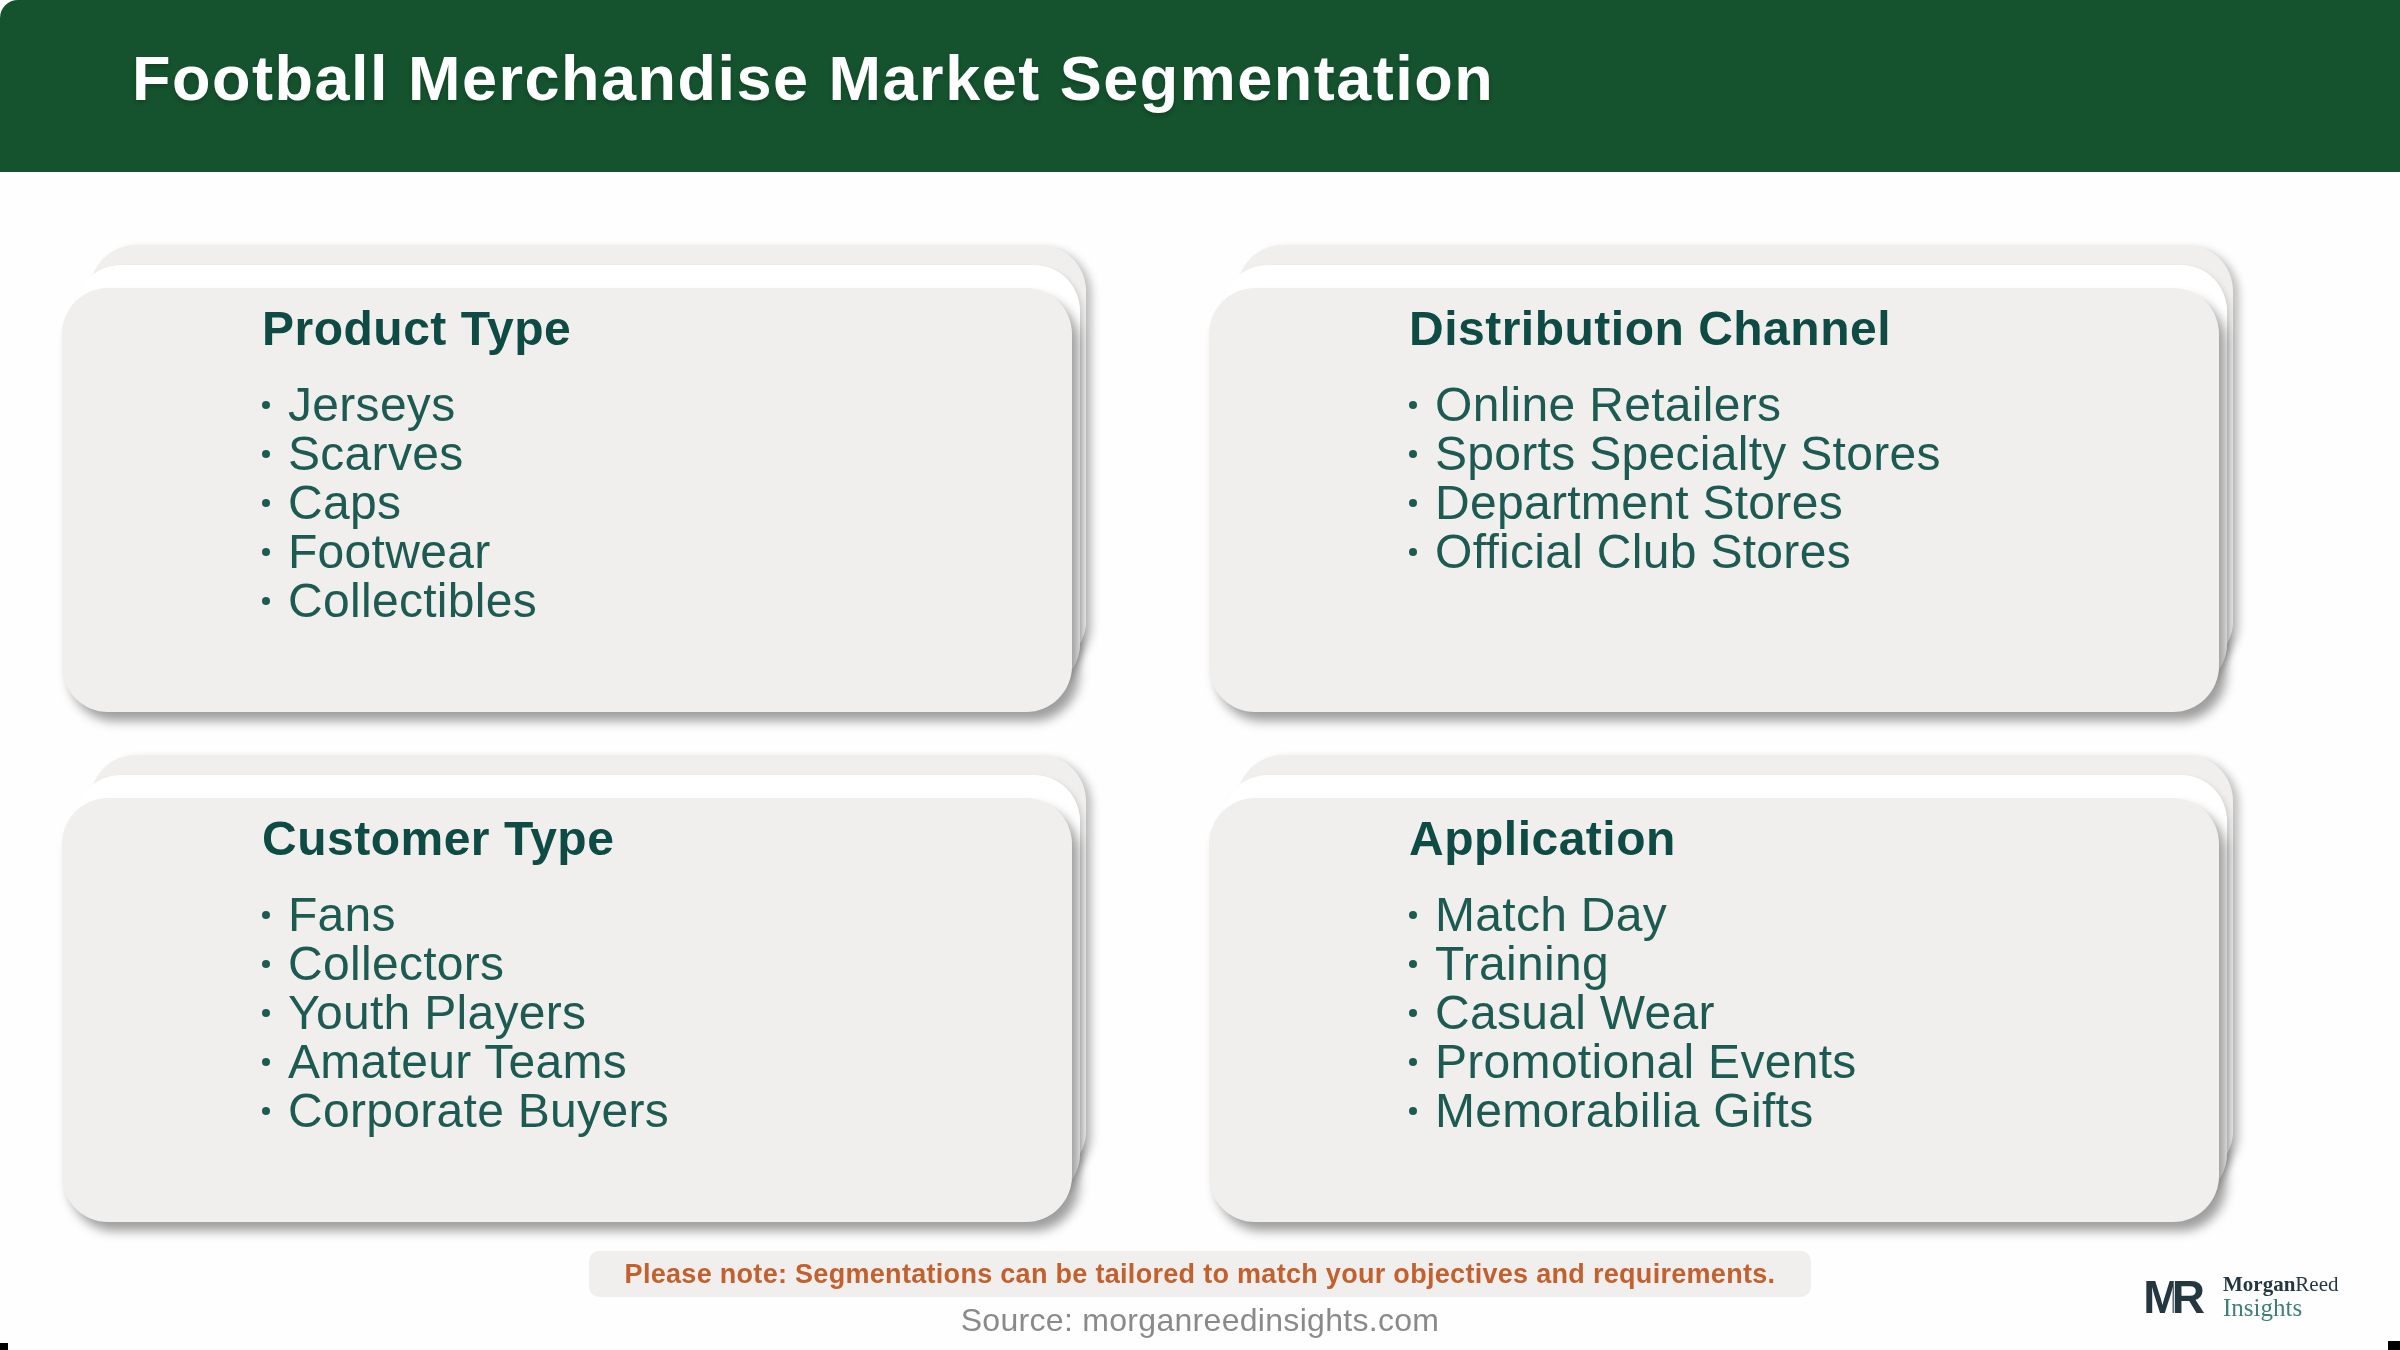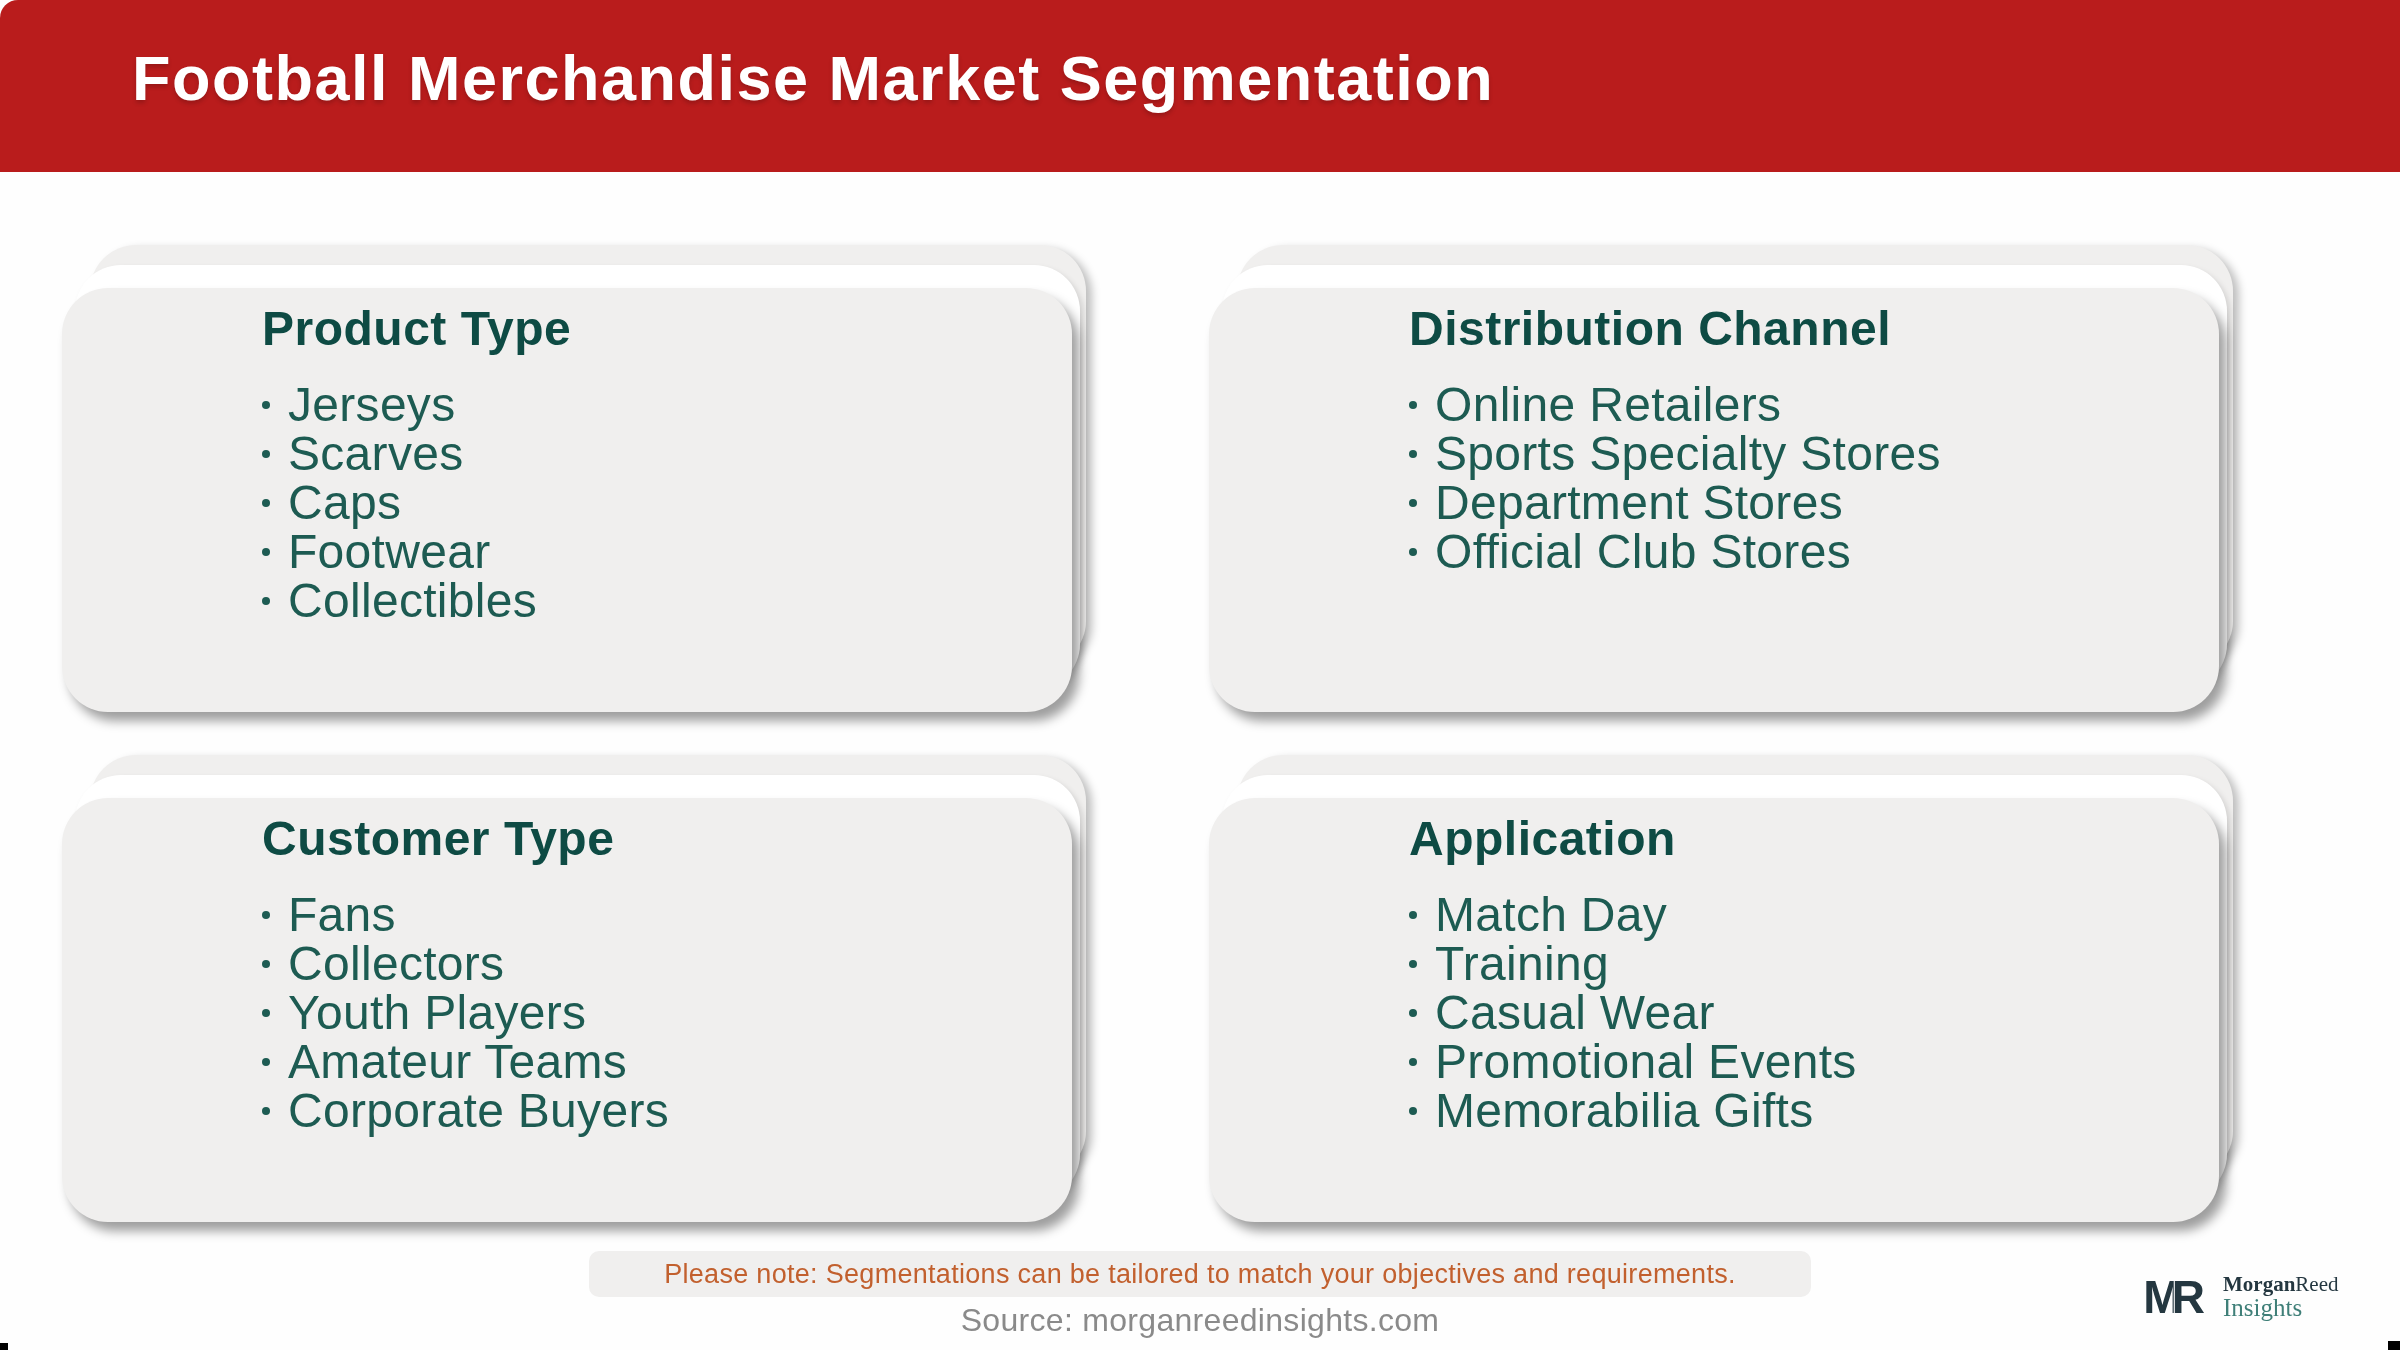--- a/index.html
+++ b/index.html
@@ -4,21 +4,21 @@
 <style>
   html,body { margin:0; padding:0; background:#ffffff; }
   .stage {
     position:relative; width:2400px; height:1350px; overflow:hidden;
     background:#fefefe; font-family:"Liberation Sans", sans-serif;
   }
 
   
   .header {
     position:absolute; left:0; top:0; width:2400px; height:172px;
-    background:#b91c1c; border-top-left-radius:18px;
+    background:#14532d; border-top-left-radius:18px;
     display:flex; align-items:center;
   }
   .header-title {
     margin:0 0 16px 132px; color:#ffffff; font-size:63px; font-weight:800;
     letter-spacing:1.5px; text-shadow:0 3px 4px rgba(0,0,0,0.18);
   }
 
   
   .card { position:absolute; width:1024px; height:467px; }
   .card .layer { position:absolute; border-radius:46px; }
@@ -44,21 +44,21 @@
 
   .c1 { left:62px;   top:245px; }
   .c2 { left:1209px; top:245px; }
   .c3 { left:62px;   top:755px; }
   .c4 { left:1209px; top:755px; }
 
   
   .note-strip {
     position:absolute; left:589px; top:1251px; width:1222px; height:46px;
     background:#f0efee; border-radius:10px;
-    display:flex; align-items:center; justify-content:center;
+    display:flex; align-items:center; justify-content:center;font-weight:bold;
   }
   .note-text { font-size:27px; color:#c2602e; letter-spacing:0.3px; }
   .source-line {
     position:absolute; left:0; top:1302px; width:2400px;
     text-align:center; font-size:32px; color:#8a8a8a; letter-spacing:0.3px;
   }
 
   
   .logo { position:absolute; left:2143px; top:1272px; display:flex; align-items:center; }
   .logo svg { width:70px; height:46px; display:block; }

